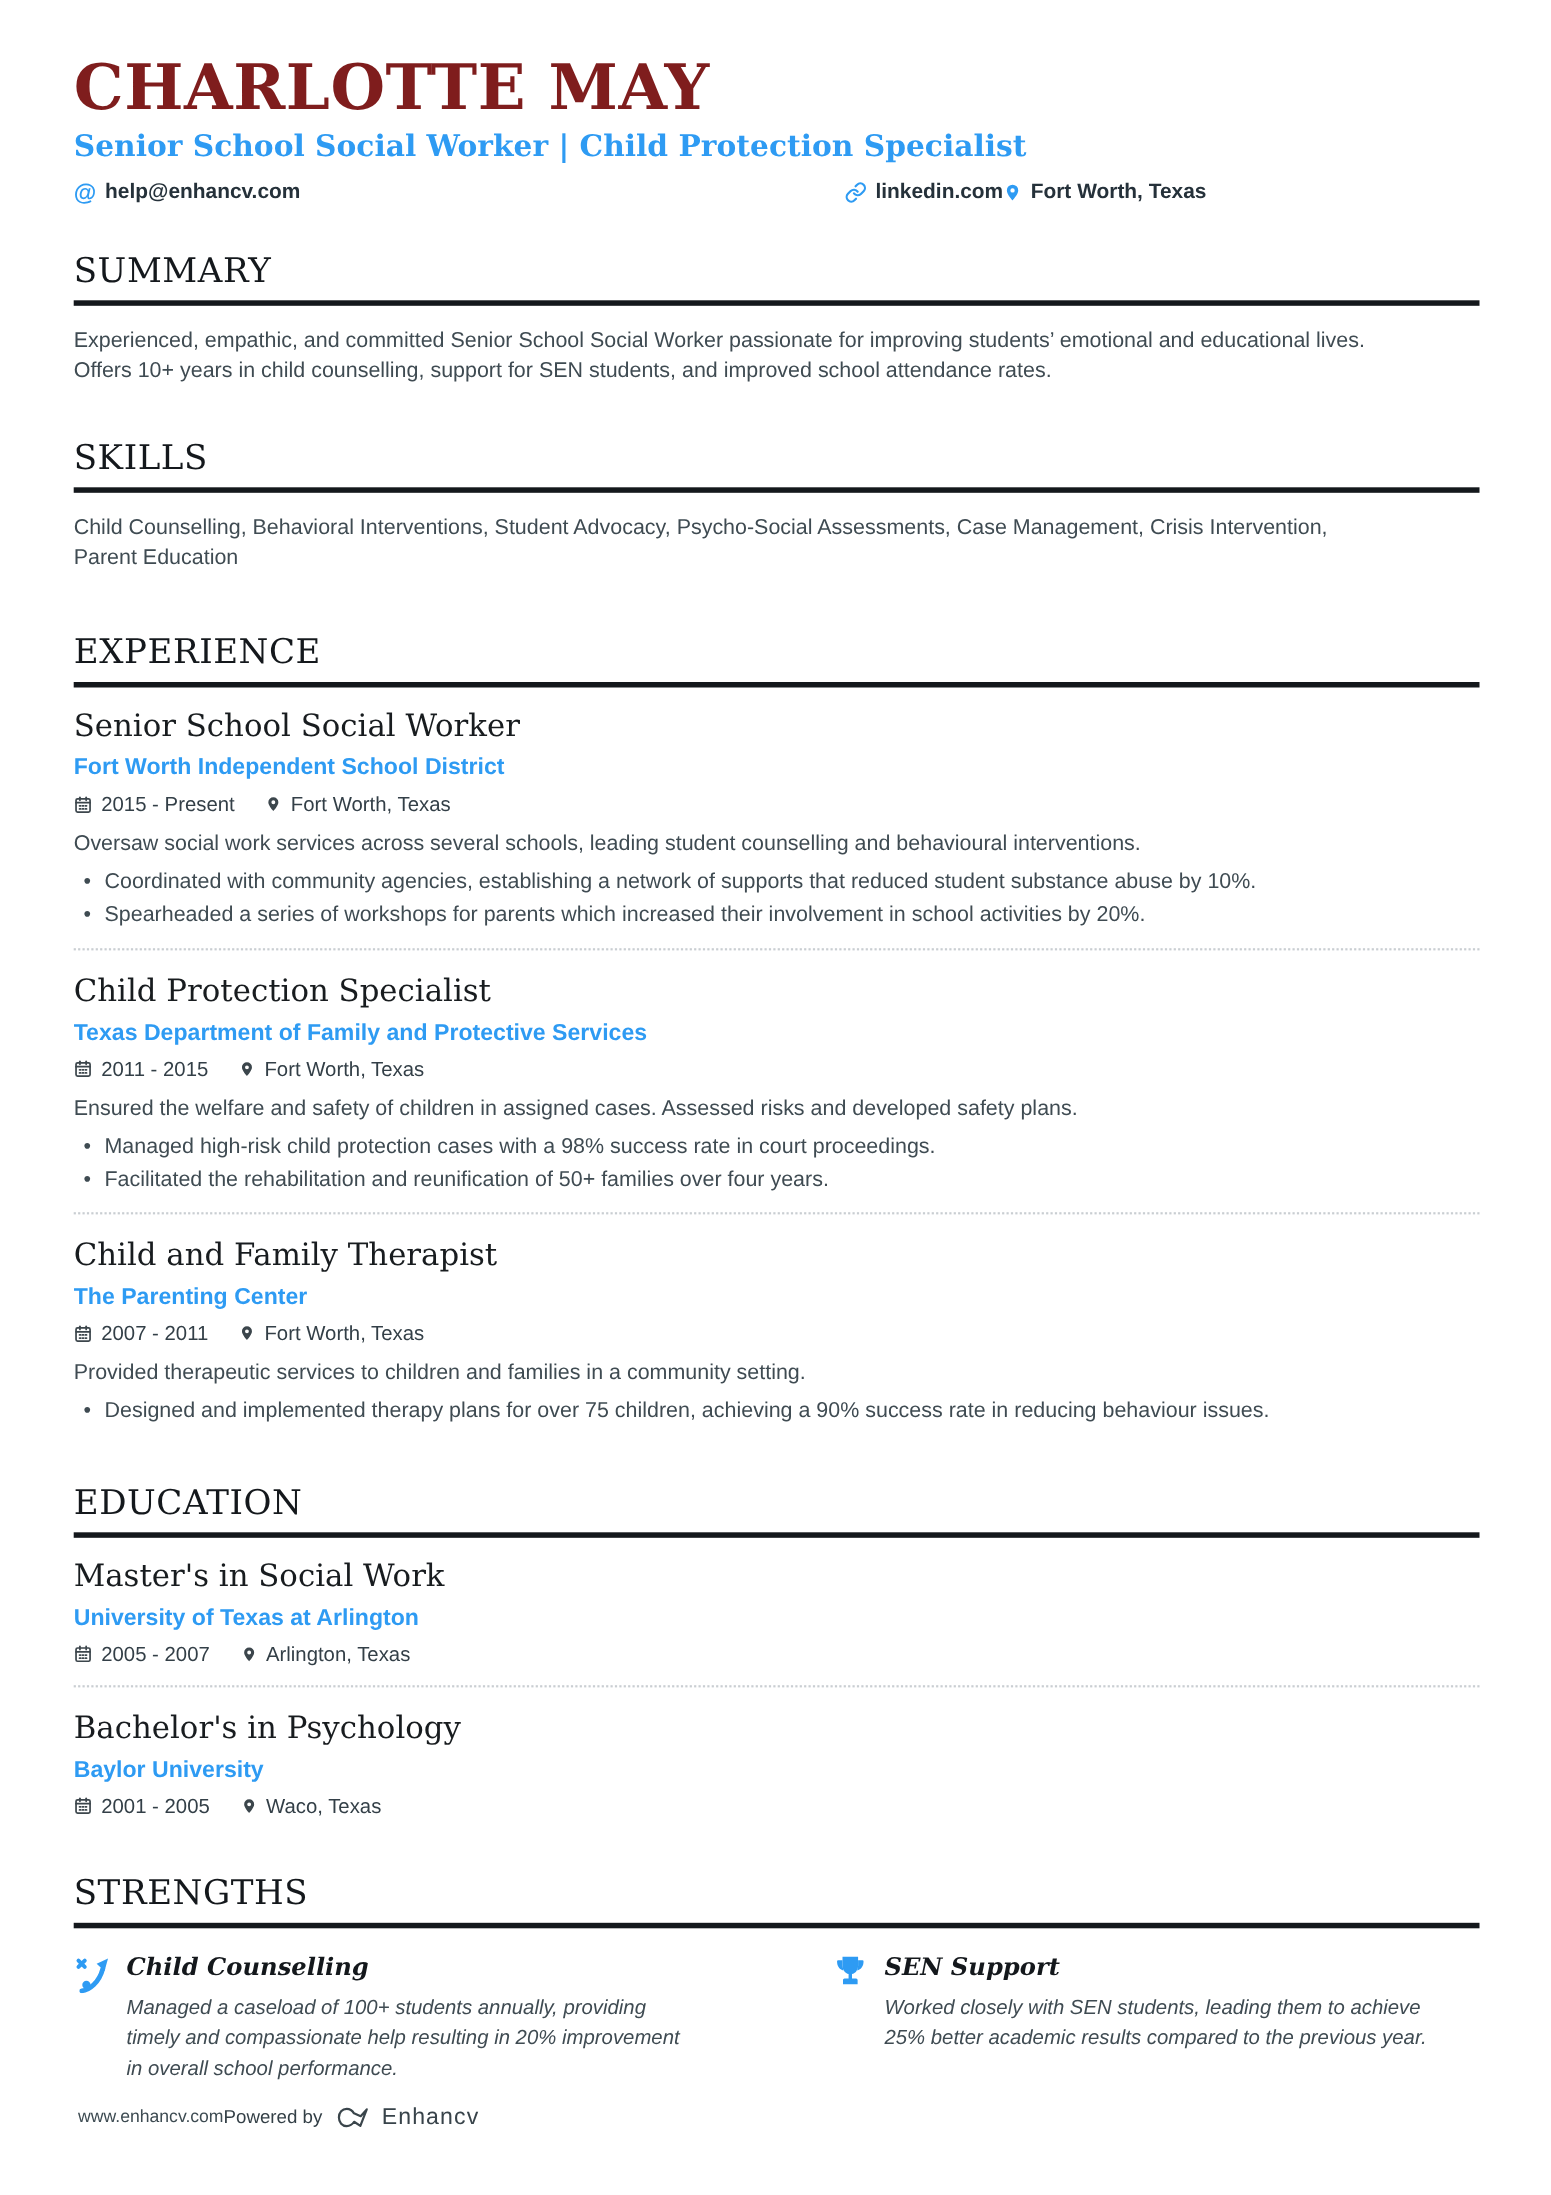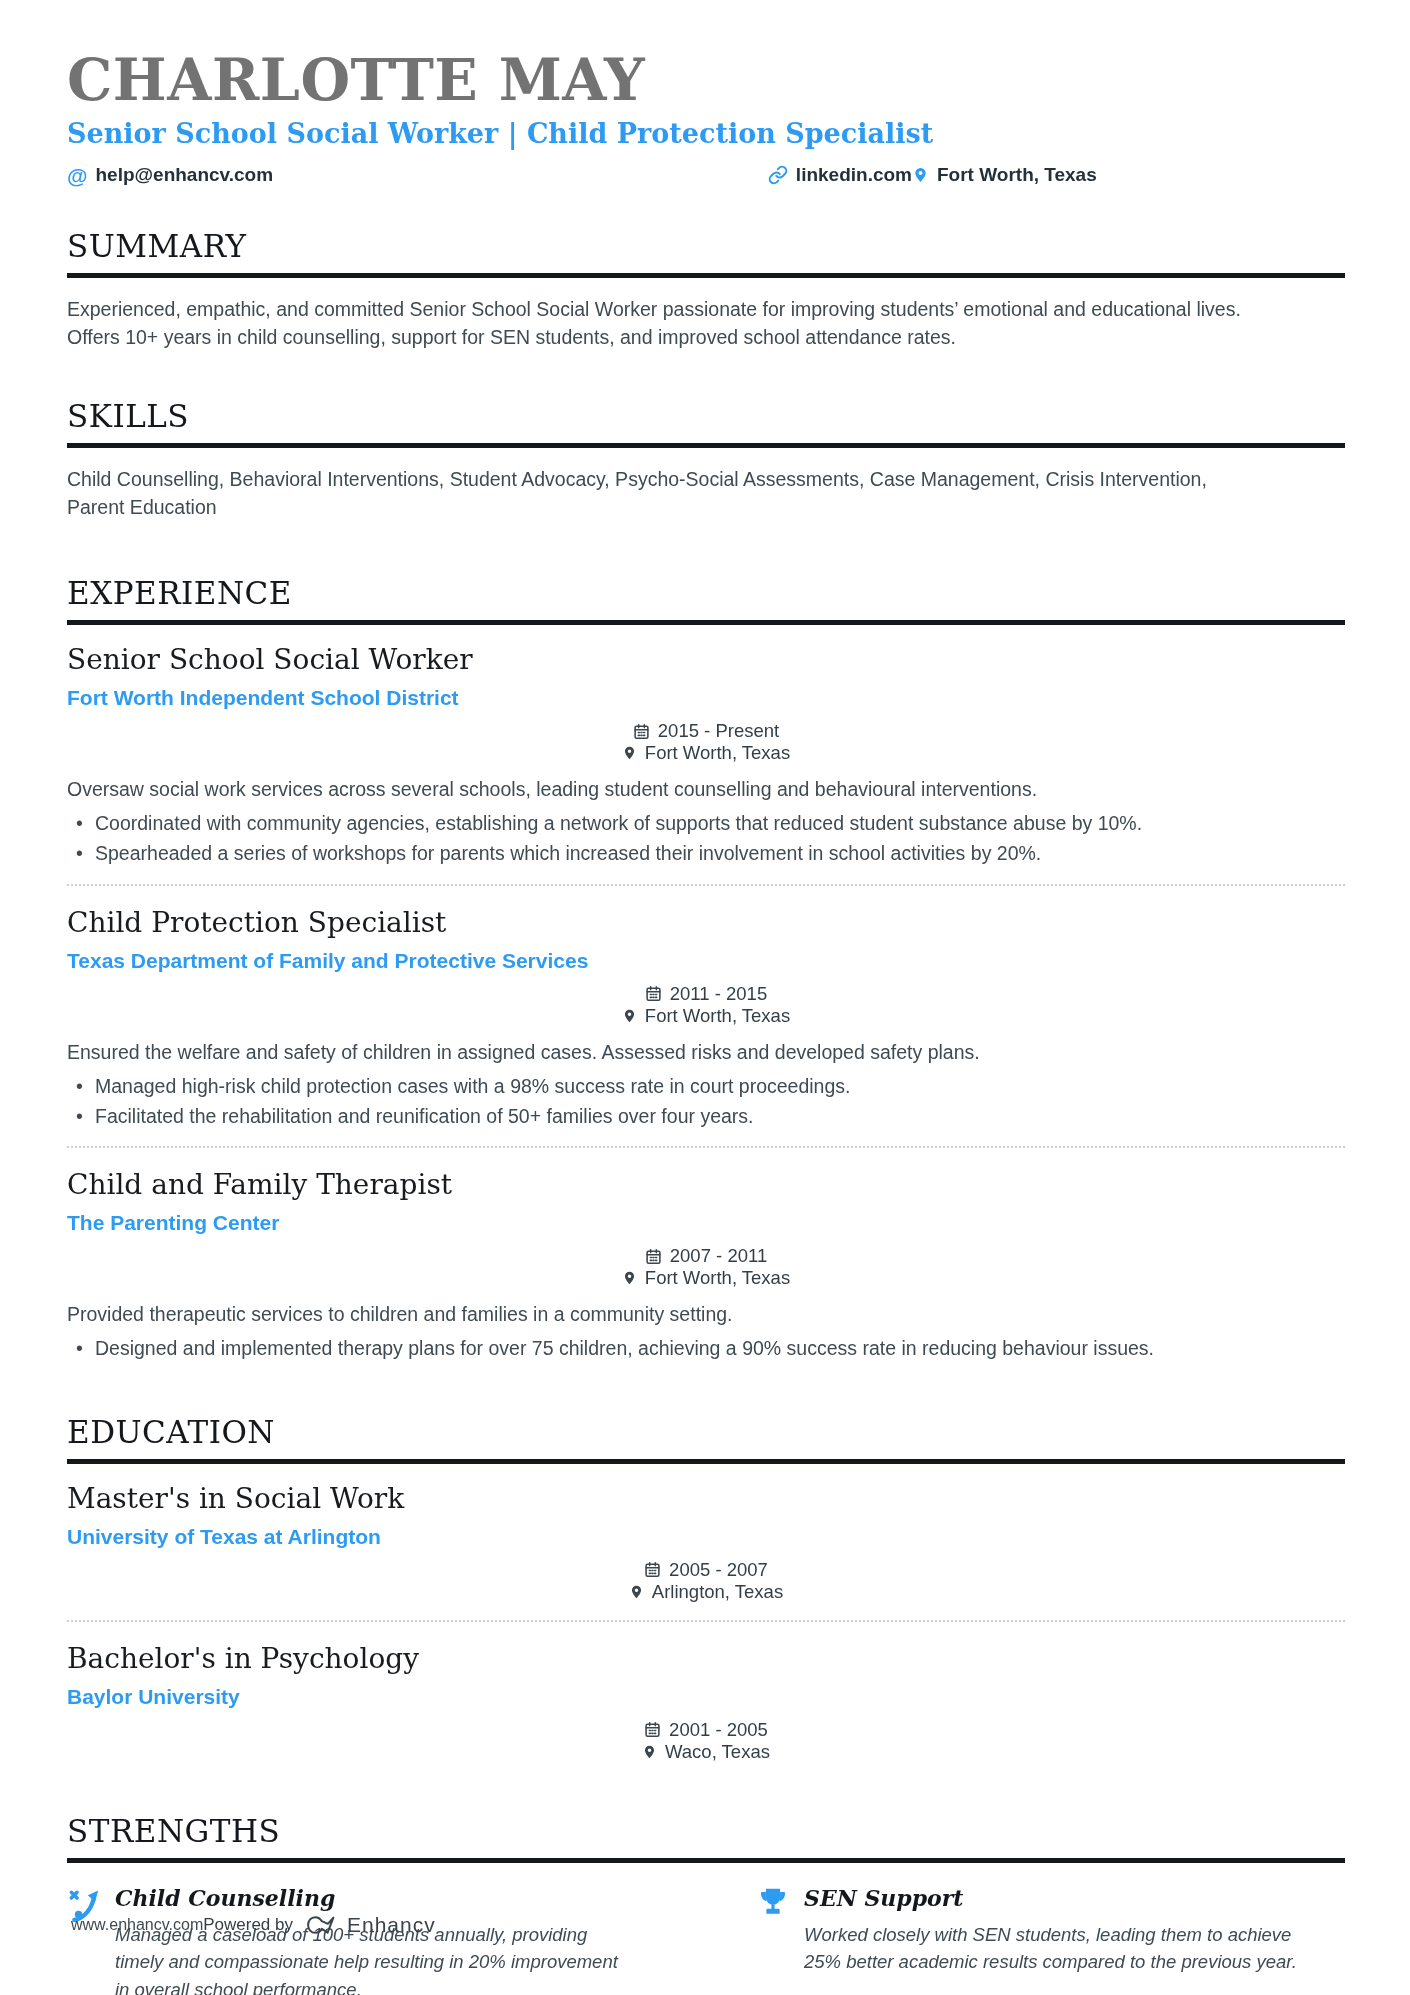--- a/index.html
+++ b/index.html
@@ -5,21 +5,21 @@
   * { margin:0; padding:0; box-sizing:border-box; }
   html,body { background:#ffffff; }
   body { width:1410px; font-family:"Liberation Sans", sans-serif; }
   .page {
     position:relative; width:1410px; height:1995px; background:#ffffff;
     padding:46px 65px 0 67px; overflow:hidden;
   }
   
   .name {
     font-family:"DejaVu Serif", serif; font-weight:700; font-size:57px;
-    letter-spacing:0.5px; color:#737373; line-height:1.18;
+    letter-spacing:0.5px; color:#7f1d1d; line-height:1.18;
   }
   .headline {
     font-family:"DejaVu Serif", serif; font-weight:700; font-size:27px;
     color:#2e9bf3; margin-top:4px; line-height:1.25;
   }
   .contact-row { display:flex; margin-top:13px; align-items:center; }
   .contact-item { display:flex; align-items:center; gap:8px;
     font-size:19px; font-weight:700; color:#25313a; }
   .contact-item.c1 { width:430px; }
   .contact-item.c2 { width:415px;justify-content:flex-end; }
@@ -33,21 +33,21 @@
     border-bottom:5px solid #14181c;
   }
   .section-body { margin-top:17px; }
   .para { font-size:19.5px; line-height:1.45; color:#3f4b52; max-width:1190px; }
   
   .entry-title {
     font-family:"DejaVu Serif", serif; font-weight:400; font-size:28px;
     color:#181c1f; line-height:1.25;
   }
   .entry-org { font-size:21px; font-weight:700; color:#2e9bf3; margin-top:9px; }
-  .meta-row { display:flex; align-items:center; margin-top:10px;flex-direction:column; }
+  .meta-row { display:flex; gap:28px; align-items:center; margin-top:10px; }
   .meta-item { display:flex; align-items:center; gap:8px;
     font-size:18.5px; color:#333f47; }
   .micon { color:#3c464c; display:inline-flex; align-items:center; }
   .entry-desc { font-size:19.5px; line-height:1.4; color:#3f4b52; margin-top:12px; }
   .bullets { list-style:none; margin-top:7px; }
   .bullets li {
     position:relative; padding-left:28px; font-size:19.5px; line-height:1.34;
     color:#3f4b52; margin-top:4px;
   }
   .bullets li::before { content:"•"; position:absolute; left:9px; color:#3f4b52; }

